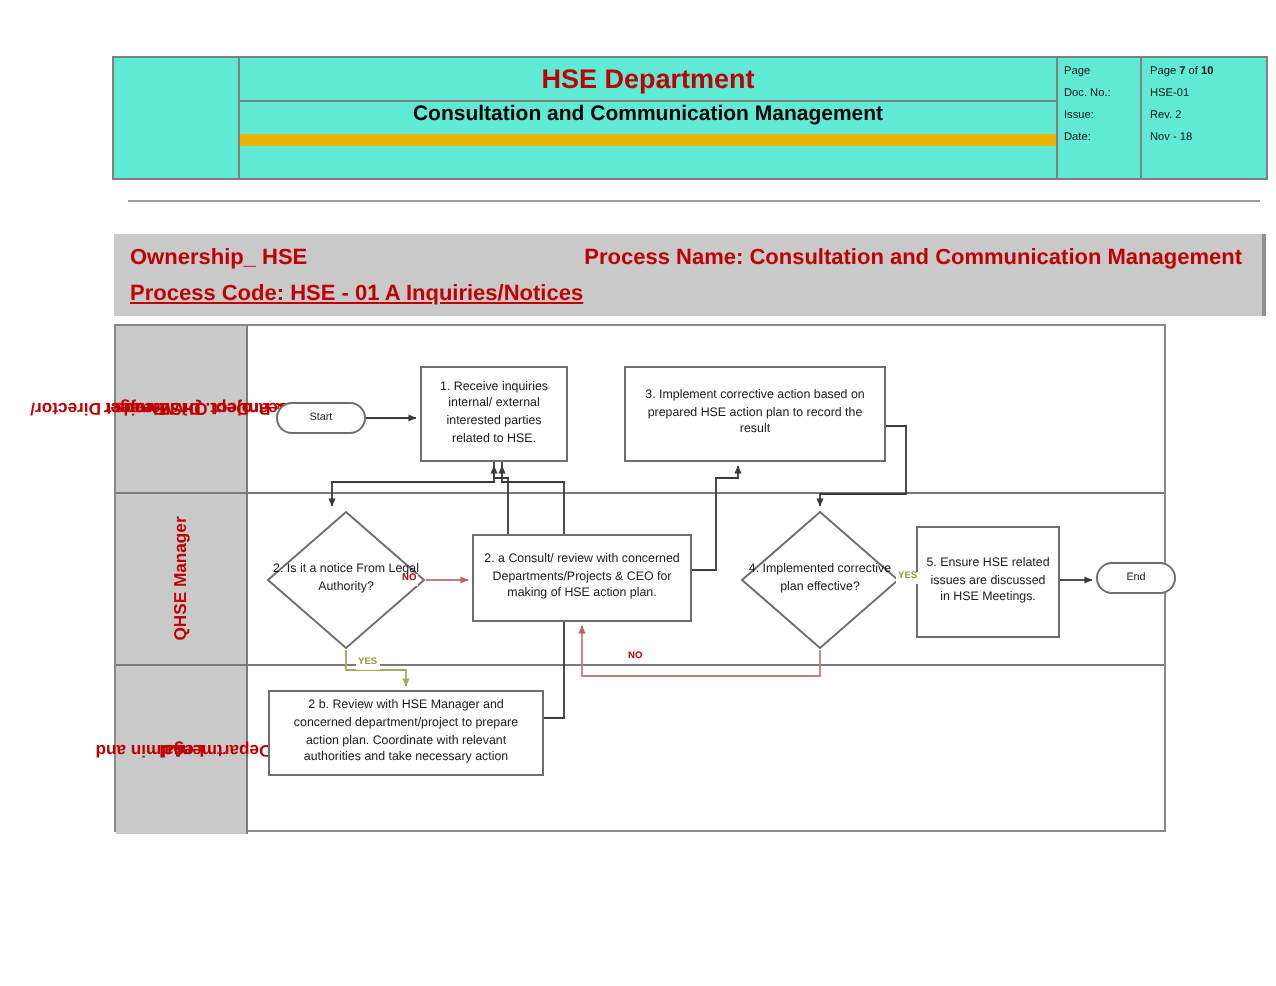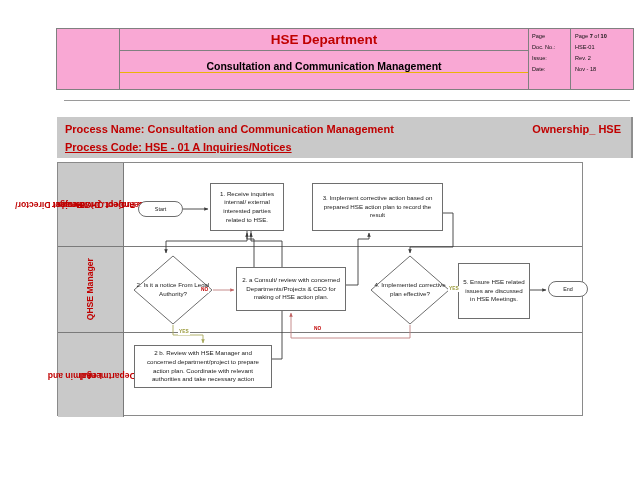--- a/index.html
+++ b/index.html
@@ -18,21 +18,21 @@
   
   #doc-header {
     position: absolute;
     left: 56px;
     top: 28px;
     width: 578px;
     height: 62px;
     border: 1px solid #808080;
     box-sizing: border-box;
     display: flex;
-    background: #f9a8d4;
+    background: #5eead4;
   }
   .hdr-logo-cell {
     width: 63px;
     border-right: 1px solid #808080;
     box-sizing: border-box;
   }
   .hdr-title-cell {
     flex: 1;
     display: flex;
     flex-direction: column;
@@ -47,23 +47,23 @@
     justify-content: center;
     box-sizing: border-box;
   }
   .hdr-title-top span {
     color: #c00000;
     font-size: 13.5px;
     font-weight: bold;
   }
   .hdr-title-bot {
     height: 22px;
-    border-bottom: 1px solid #eab308;
-    display: flex;
-    align-items: flex-end;
+    border-bottom: 6px solid #eab308;
+    display: flex;
+    align-items: flex-start;
     justify-content: center;
     box-sizing: border-box;
   }
   .hdr-title-bot span {
     color: #000000;
     font-size: 10.5px;
     font-weight: bold;
   }
   .hdr-title-fill { flex: 1; }
 
@@ -271,22 +271,22 @@
     <div>HSE-01</div>
     <div>Rev. 2</div>
     <div>Nov - 18</div>
   </div>
 </div>
 
 <div id="header-rule"></div>
 
 <div id="process-banner">
   <div class="banner-row">
+    <span>Ownership_ HSE</span>
     <span>Process Name: Consultation and Communication Management</span>
-    <span>Ownership_ HSE</span>
   </div>
   <div class="banner-row banner-row2">
     <span>Process Code: HSE - 01 A Inquiries/Notices</span>
   </div>
 </div>
 
 <div id="swimlanes">
 
   <div class="lane" id="lane-0">
     <div class="lane-label">

